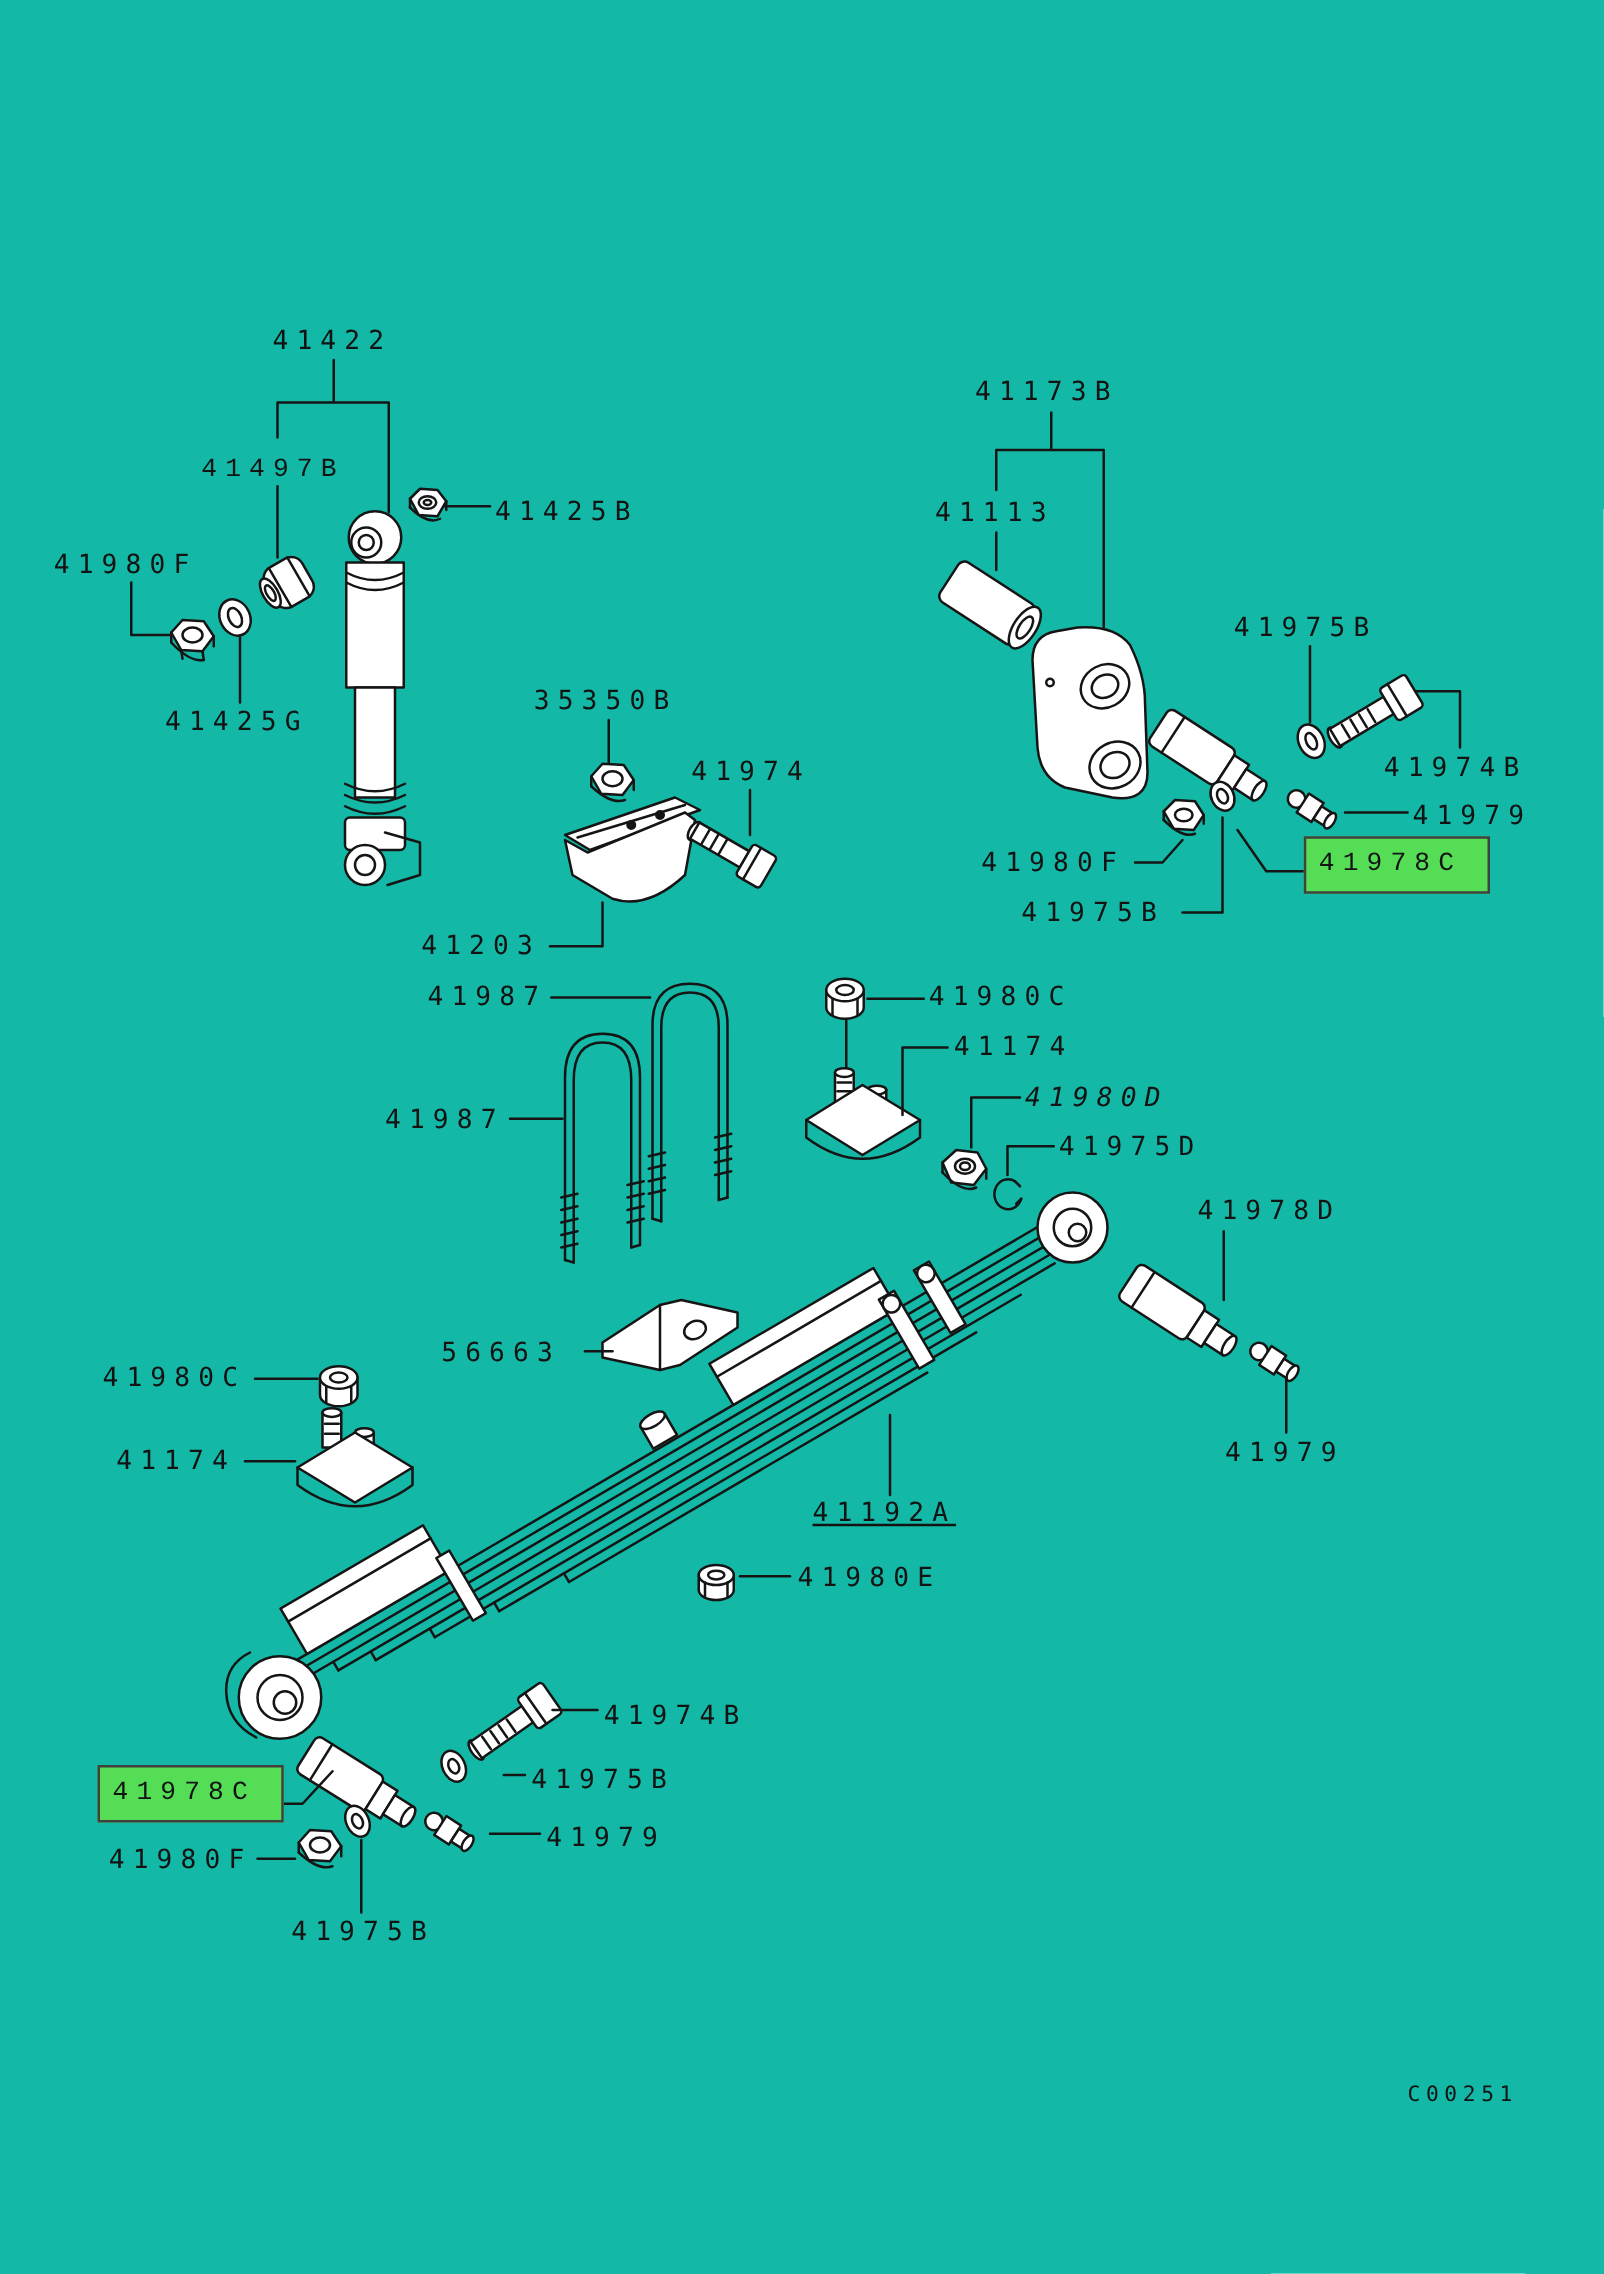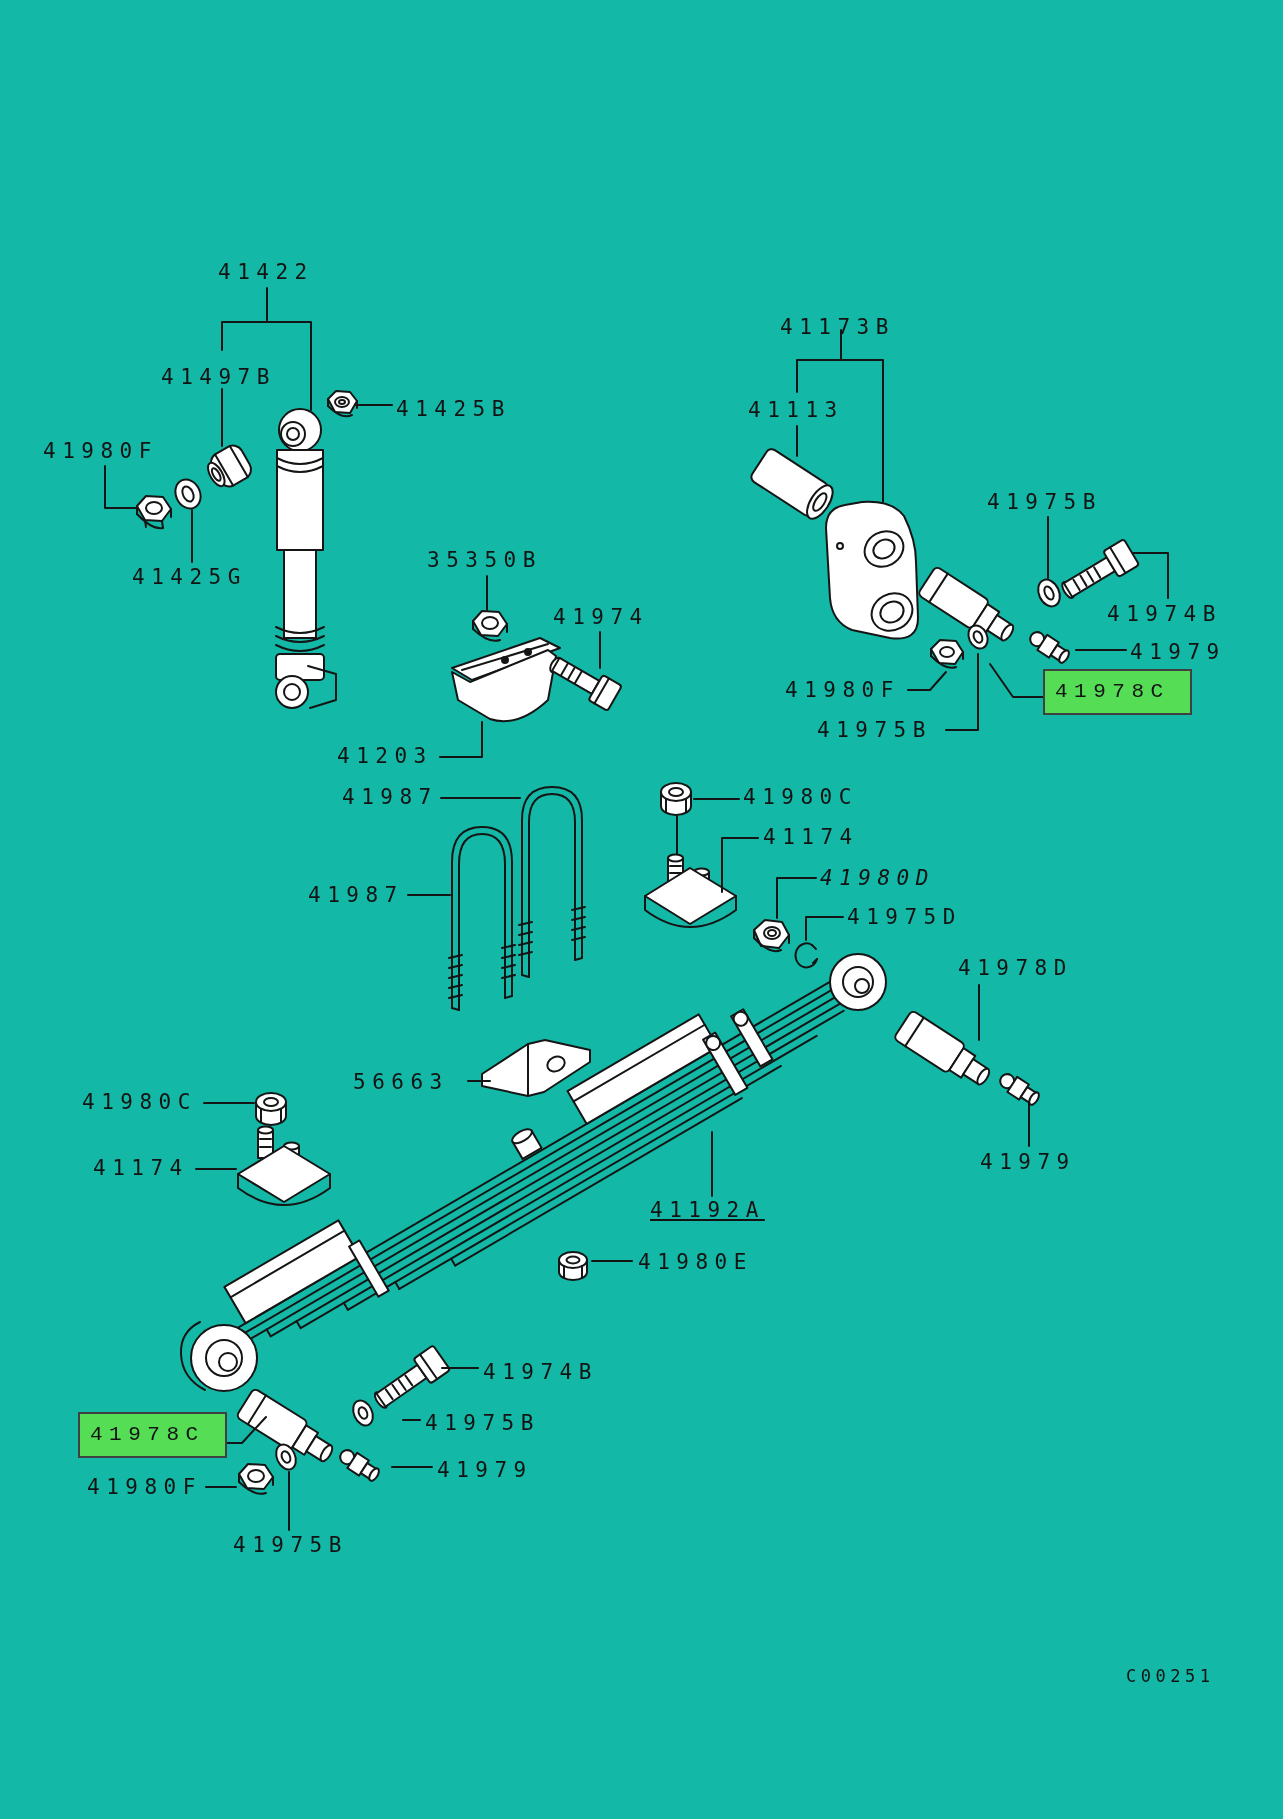--- a/index.html
+++ b/index.html
@@ -372,30 +372,30 @@
     <path d="M403,1420 H420"></path>
     <path d="M218,1443 H242 L266,1417"></path>
     <path d="M392,1467 H432"></path>
     <path d="M206,1487 H236"></path>
     <path d="M289,1472 V1530"></path>
   </g>
 </svg>
 
 <div id="labels">
       <div class="part-label" style="left: 218px; top: 261px;">41422</div>
-      <div class="part-label" style="left: 161px; top: 366px;">41497B</div>
+      <div class="part-label" style="left: 161px; top: 366px; font-family: Liberation Mono, monospace;">41497B</div>
       <div class="part-label" style="left: 396px; top: 398px;">41425B</div>
       <div class="part-label" style="left: 43px; top: 440px;">41980F</div>
       <div class="part-label" style="left: 132px; top: 566px;">41425G</div>
       <div class="part-label" style="left: 427px; top: 549px;">35350B</div>
       <div class="part-label" style="left: 553px; top: 606px;">41974</div>
       <div class="part-label" style="left: 337px; top: 745px; text-align: center;">41203</div>
       <div class="part-label" style="left: 342px; top: 786px;">41987</div>
       <div class="part-label" style="left: 308px; top: 884px;">41987</div>
-      <div class="part-label" style="left: 780px; top: 316px;">41173B</div>
+      <div class="part-label" style="left: 780px; top: 302px;">41173B</div>
       <div class="part-label" style="left: 748px; top: 399px;">41113</div>
       <div class="part-label" style="left: 987px; top: 491px;">41975B</div>
       <div class="part-label" style="left: 1107px; top: 603px;">41974B</div>
       <div class="part-label" style="left: 1130px; top: 641px;">41979</div>
       <div class="part-label highlighted" style="left: 1043px; top: 669px; background: rgb(85, 221, 85);">41978C</div>
       <div class="part-label" style="left: 785px; top: 679px;">41980F</div>
       <div class="part-label" style="left: 817px; top: 719px;">41975B</div>
       <div class="part-label" style="left: 743px; top: 786px;">41980C</div>
       <div class="part-label" style="left: 763px; top: 826px;">41174</div>
       <div class="part-label" style="left: 820px; top: 867px; font-style: italic;">41980D</div>

